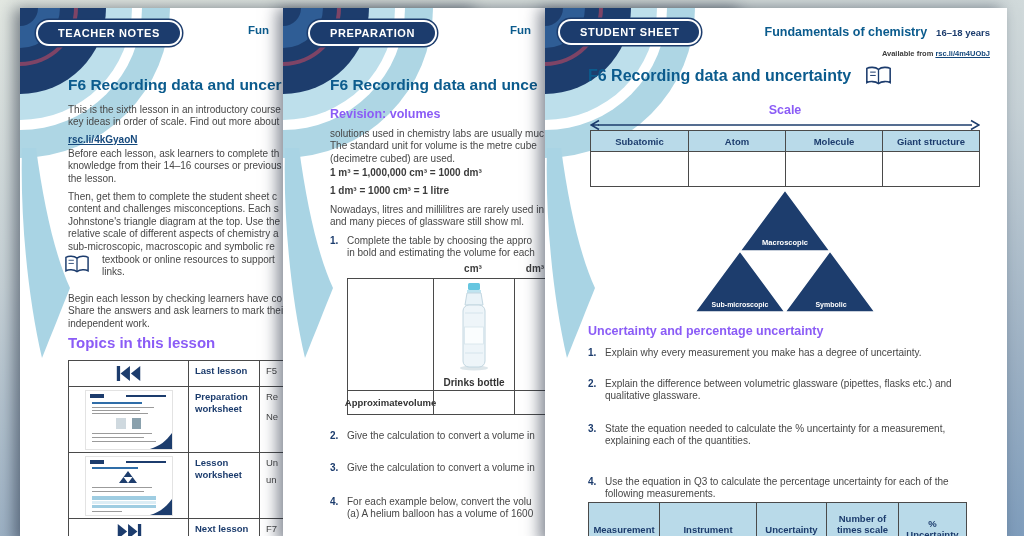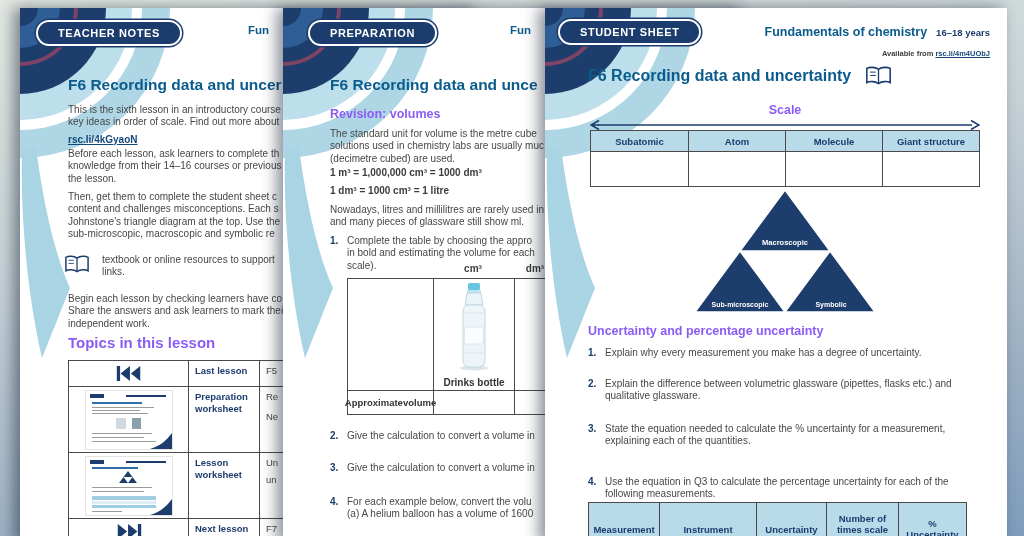--- a/index.html
+++ b/index.html
@@ -82,20 +82,21 @@
   <div class="blk" style="left:48px;top:140px">
     <div class="ln">Before each lesson, ask learners to complete th</div>
     <div class="ln">knowledge from their 14–16 courses or previous</div>
     <div class="ln">the lesson.</div>
   </div>
 
   <div class="blk" style="left:48px;top:183px">
     <div class="ln">Then, get them to complete the student sheet c</div>
     <div class="ln">content and challenges misconceptions. Each s</div>
     <div class="ln">Johnstone's triangle diagram at the top. Use the</div>
+    <div class="ln">relative scale of different aspects of chemistry a</div>
     <div class="ln">sub-microscopic, macroscopic and symbolic re</div>
   </div>
 
   <svg class="blk" style="left:44px;top:247px" width="26" height="19" viewBox="0 0 24 18">
     <path d="M12 3 C9 0.8 4 0.8 1.5 2.2 V15 C4 13.6 9 13.6 12 15.8 C15 13.6 20 13.6 22.5 15 V2.2 C20 0.8 15 0.8 12 3 Z" fill="none" stroke="#1c3c6d" stroke-width="1.4"></path>
     <line x1="12" y1="3" x2="12" y2="15.8" stroke="#1c3c6d" stroke-width="1.2"></line>
     <line x1="4" y1="5" x2="9" y2="5" stroke="#1c3c6d" stroke-width="0.8"></line>
     <line x1="4" y1="8" x2="9" y2="8" stroke="#1c3c6d" stroke-width="0.8"></line>
   </svg>
   <div class="blk" style="left:82px;top:246px">
@@ -217,39 +218,38 @@
   <svg class="swoosh" width="60" height="220" viewBox="0 0 60 220">
     <path d="M2,0 L16,0 C24,60 36,110 50,140 C42,160 32,185 22,210 C8,150 0,70 2,0 Z" fill="#a9d4e4"></path>
   </svg>
   <div class="badge" style="left:27px;top:14px">PREPARATION</div>
   <div class="corner-brand" style="left:227px;top:16px">Fun</div>
 
   <div class="ttl" style="left:47px;top:68px">F6 Recording data and unce</div>
   <div class="h2" style="left:47px;top:99px">Revision: volumes</div>
 
   <div class="blk" style="left:47px;top:120px">
+    <div class="ln">solutions used in chemistry labs are usually muc</div>
     <div class="ln">The standard unit for volume is the metre cube</div>
-    <div class="ln">solutions used in chemistry labs are usually muc</div>
     <div class="ln">(decimetre cubed) are used.</div>
   </div>
 
   <div class="blk ln bold-ln" style="left:47px;top:159px">1 m³ = 1,000,000 cm³ = 1000 dm³</div>
   <div class="blk ln bold-ln" style="left:47px;top:177px">1 dm³ = 1000 cm³ = 1 litre</div>
 
   <div class="blk" style="left:47px;top:196px">
     <div class="ln">Nowadays, litres and millilitres are rarely used in</div>
     <div class="ln">and many pieces of glassware still show ml.</div>
   </div>
 
   <div class="blk q" style="left:47px;top:227px">
     <div class="qn">1.</div>
     <div>
       <div class="ln">Complete the table by choosing the appro</div>
       <div class="ln">in bold and estimating the volume for each</div>
-      <div class="ln">scale).</div>
     </div>
   </div>
 
   <div class="unit-lbl" style="left:170px;top:255px">cm³</div>
   <div class="unit-lbl" style="left:232px;top:255px">dm³</div>
 
   <div class="tbl" style="left:64px;top:270px;width:270px">
     <div class="trow" style="height:111px">
       <div class="tc" style="width:85px"></div>
       <div class="tc" style="width:81px">

